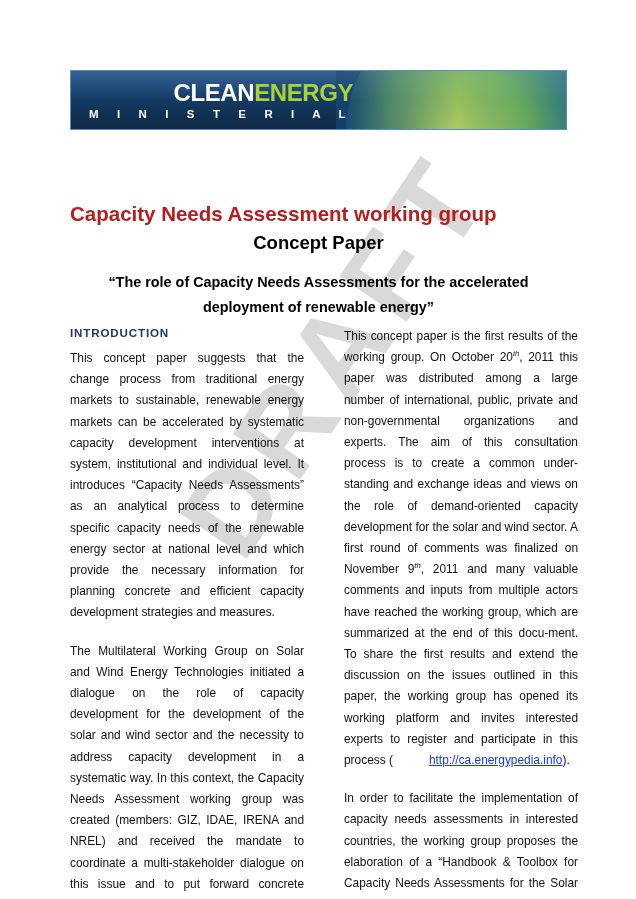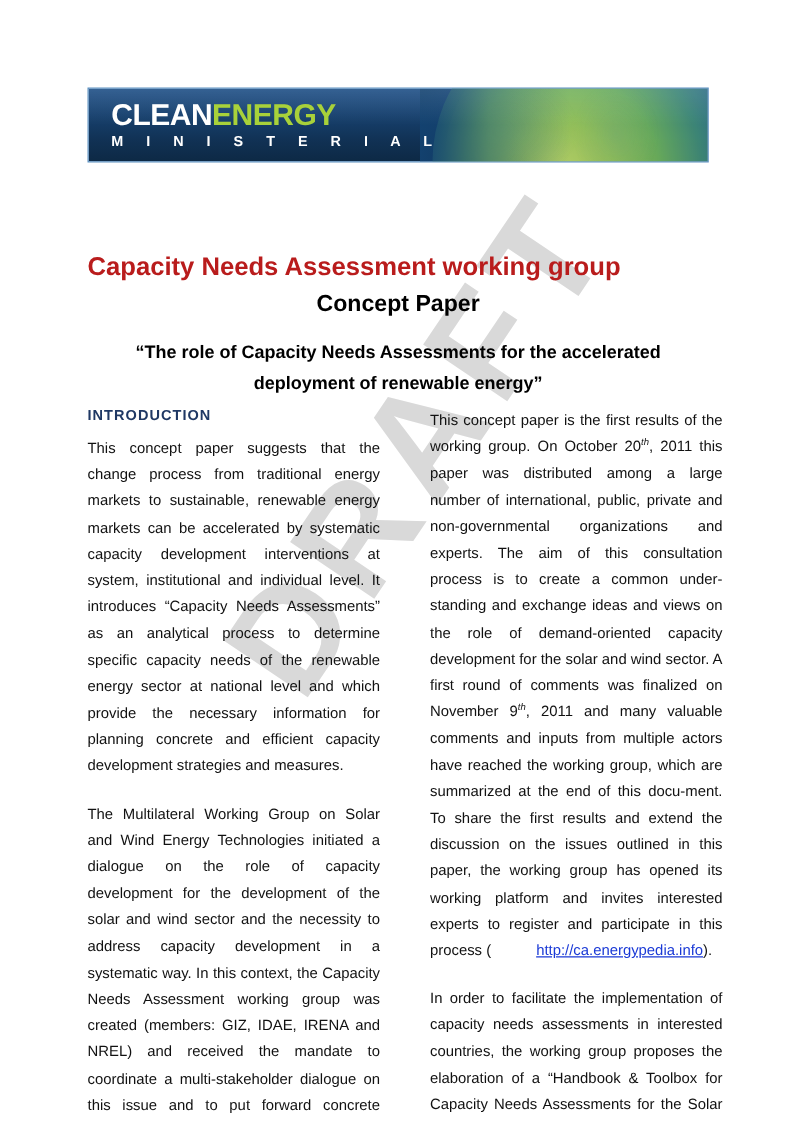--- a/index.html
+++ b/index.html
@@ -113,20 +113,21 @@
     left: 18px;
     top: 9px;
     z-index: 3;
   }
   #logo .logo-top {
     font-size: 24px;
     font-weight: bold;
     letter-spacing: -0.4px;
     line-height: 25px;
     white-space: nowrap;
+    text-align: right;
   }
   #logo .word-clean { color: #ffffff; }
   #logo .word-energy { color: #a8d13a; }
   #logo .logo-sub {
     color: #ffffff;
     font-size: 11.5px;
     font-weight: bold;
     letter-spacing: 7.6px;
     line-height: 15px;
     margin-top: 2px;

